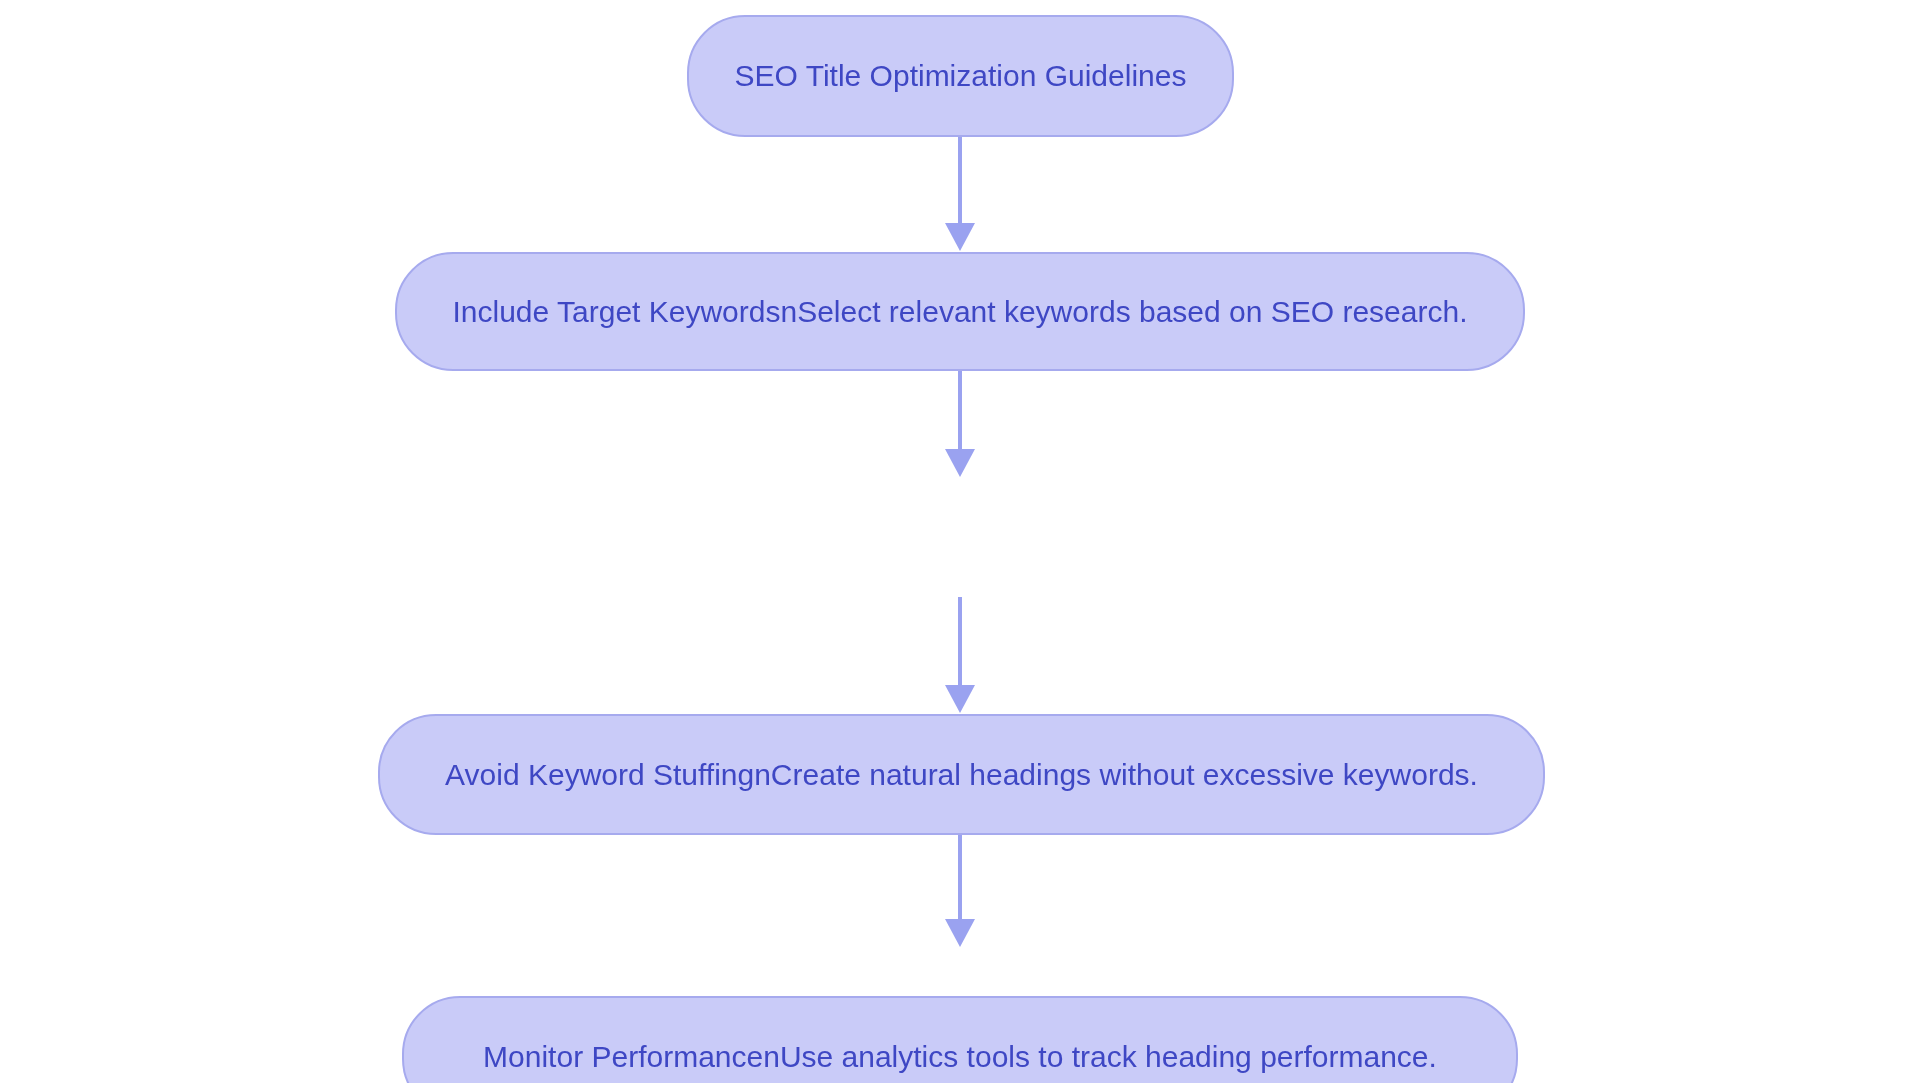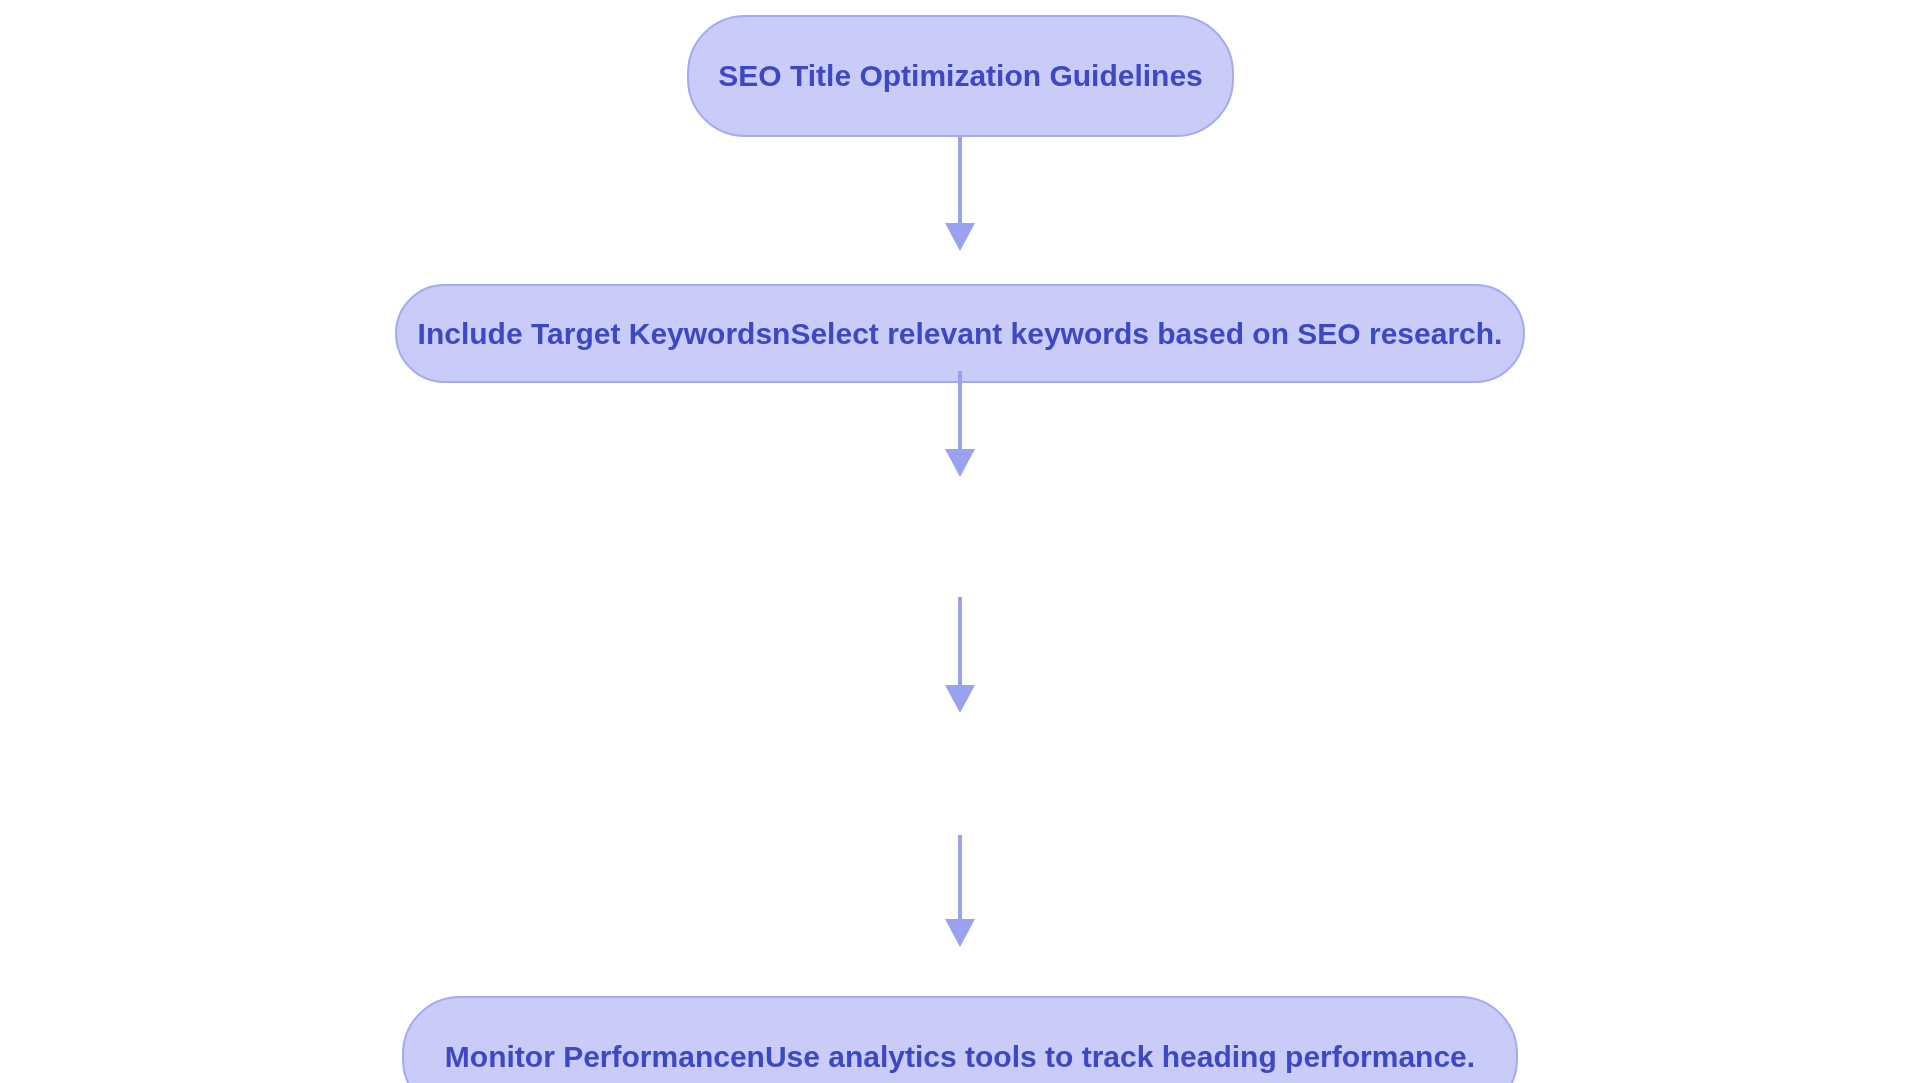--- a/index.html
+++ b/index.html
@@ -23,24 +23,23 @@
     border-radius: 58px;
     color: #3e47c4;
     font-size: 30px;
     line-height: 1.2;
     display: flex;
     align-items: center;
     justify-content: center;
     text-align: center;
     padding: 9px 40px;
     white-space: nowrap;
-    font-weight: bold;
   }
   .node-1 { left: 687px; top: 15px;  width: 547px;  height: 122px; }
-  .node-2 { left: 395px; top: 252px; width: 1130px; height: 99px; margin-top: 32px; }
+  .node-2 { left: 395px; top: 252px; width: 1130px; height: 119px; }
   .node-3 { left: 512px; top: 478px; width: 897px;  height: 119px; }
   .node-4 { left: 378px; top: 714px; width: 1167px; height: 121px; }
   .node-5 { left: 402px; top: 996px; width: 1116px; height: 121px; }
 
   .arrow {
     position: absolute;
     left: 944px;           
     width: 32px;
     display: flex;
     flex-direction: column;
@@ -85,20 +84,23 @@
     <div class="shaft"></div>
     <div class="head"></div>
   </div>
 
 
   <div class="arrow arrow-3">
     <div class="shaft"></div>
     <div class="head"></div>
   </div>
 
+  <div class="node node-4">
+    <span>Avoid Keyword StuffingnCreate natural headings without excessive keywords.</span>
+  </div>
 
   <div class="arrow arrow-4">
     <div class="shaft"></div>
     <div class="head"></div>
   </div>
 
   <div class="node node-5">
     <span>Monitor PerformancenUse analytics tools to track heading performance.</span>
   </div>
 

